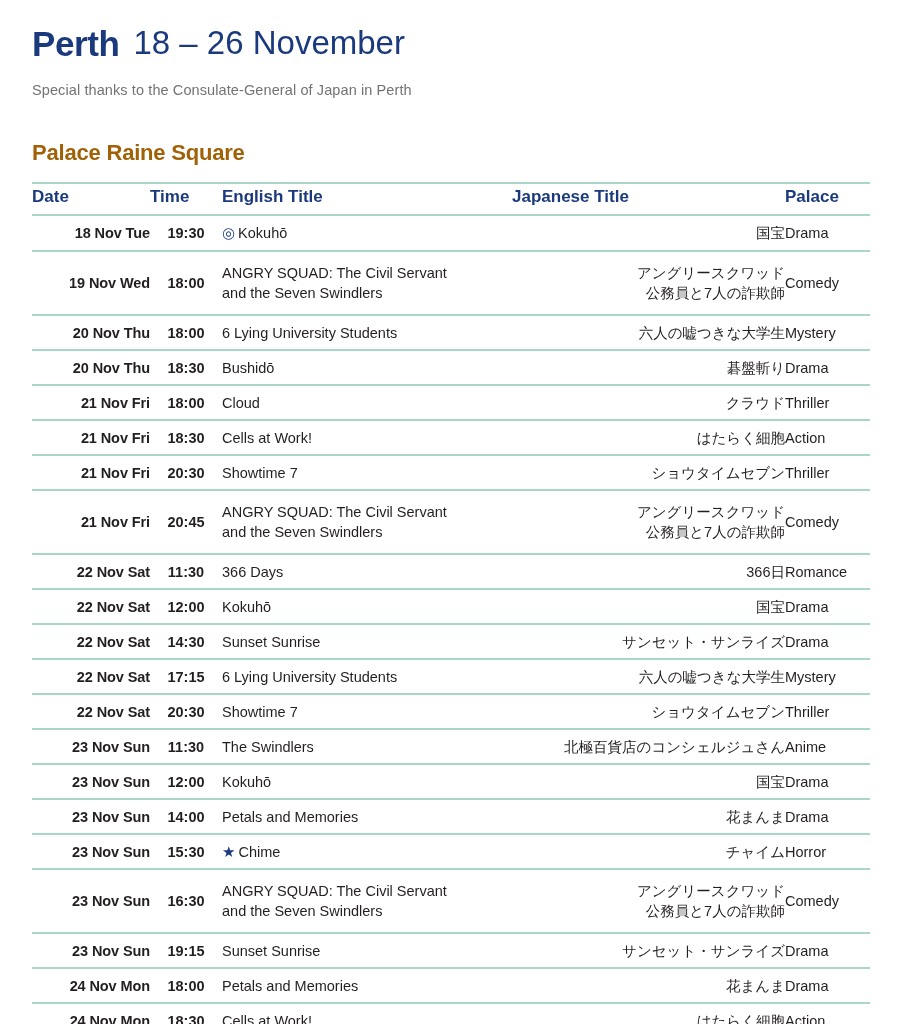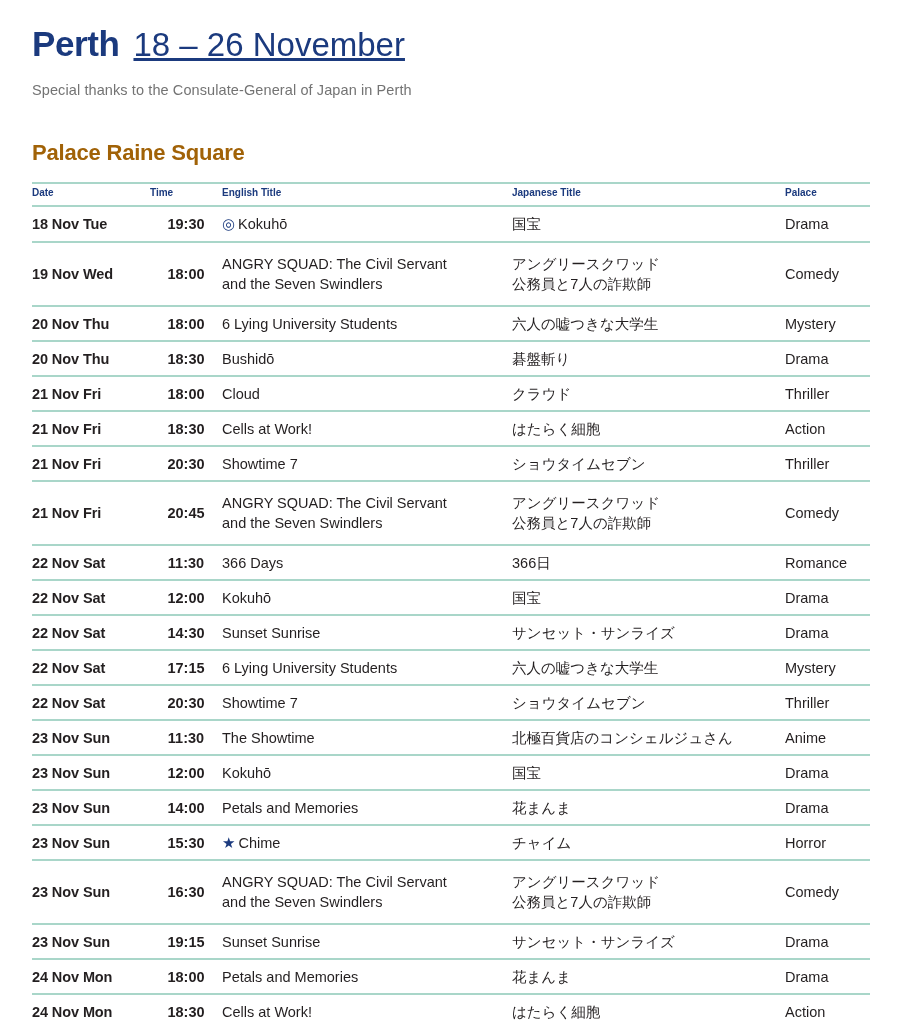--- a/index.html
+++ b/index.html
@@ -18,38 +18,37 @@
   .page {
     position: relative;
     width: 906px;
     height: 1024px;
     padding: 0 32px;
   }
 
   
   .masthead {
     display: flex;
-    align-items: flex-end;
+    align-items: flex-start;
     gap: 14px;
     padding-top: 26px;
   }
   .city-name {
     font-size: 35px;
     font-weight: 700;
     color: #1b3a7e;
     letter-spacing: -0.4px;
     line-height: 1;
   }
   .date-range {
     font-size: 33px;
     font-weight: 400;
     color: #1b3a7e;
     letter-spacing: 0px;
     line-height: 1;
-    text-decoration: underline;
   }
   .thanks-line {
     margin-top: 21px;
     font-size: 14.5px;
     color: #737373;
     letter-spacing: 0.1px;
   }
 
   
   .venue-title {
@@ -68,45 +67,45 @@
     table-layout: fixed;
   }
   .schedule col.c-date   { width: 118px; }
   .schedule col.c-time   { width: 72px;  }
   .schedule col.c-en     { width: 290px; }
   .schedule col.c-jp     { width: 273px; }
   .schedule col.c-genre  { width: 85px;  }
 
   .schedule thead th {
     text-align: left;
-    font-size: 10px;
+    font-size: 17px;
     font-weight: 700;
     color: #1b3a7e;
     padding: 3px 0 7px 0;
     border-top: 2px solid #a9d6c9;
     border-bottom: 2px solid #a9d6c9;
     vertical-align: bottom;
   }
 
   .schedule tbody td {
     font-size: 14.5px;
     color: #231f20;
     border-bottom: 2px solid #a9d6c9;
     padding: 7px 0 6px 0;
     vertical-align: middle;
     line-height: 1.38;
   }
   .schedule tbody tr.tall td {
     padding-top: 11px;
     padding-bottom: 11px;
   }
-  .c-date-cell { font-weight: 700; letter-spacing: -0.1px; }
+  .c-date-cell { font-weight: 700; letter-spacing: -0.1px; text-align: right; }
   .c-time-cell { font-weight: 700; text-align: center; }
   .c-en-cell   { padding-right: 12px; }
-  .c-jp-cell   { padding-right: 10px; }
+  .c-jp-cell   { padding-right: 10px; text-align: right; }
   .c-genre-cell { white-space: nowrap; }
   .genre-muted { color: #6f6f6f; margin-left: 24px; }
 
   .title-line { display: block; }
 
   .mark {
     color: #1b3a7e;
     font-weight: 400;
     margin-right: 3px;
     display: inline-block;
@@ -290,21 +289,21 @@
           </td>
           <td class="c-jp-cell">
             <span class="title-line">ショウタイムセブン</span>
           </td>
           <td class="c-genre-cell">Thriller</td>
         </tr>
         <tr>
           <td class="c-date-cell">23 Nov Sun</td>
           <td class="c-time-cell">11:30</td>
           <td class="c-en-cell">
-            <span class="title-line">The Showtime</span>
+            <span class="title-line">The Swindlers</span>
           </td>
           <td class="c-jp-cell">
             <span class="title-line">北極百貨店のコンシェルジュさん</span>
           </td>
           <td class="c-genre-cell">Anime</td>
         </tr>
         <tr>
           <td class="c-date-cell">23 Nov Sun</td>
           <td class="c-time-cell">12:00</td>
           <td class="c-en-cell">

